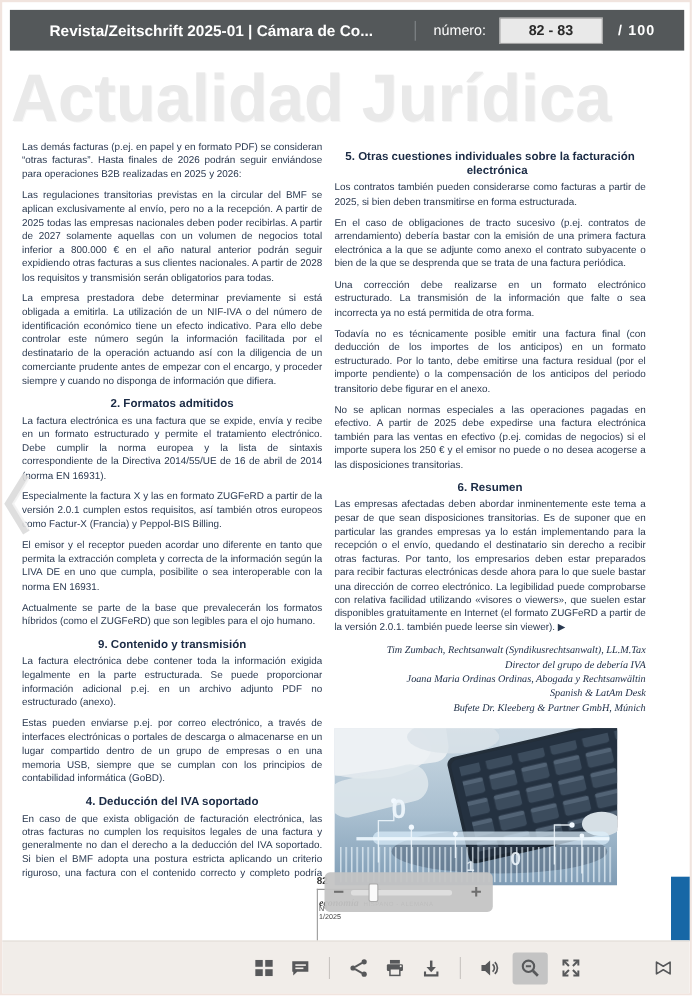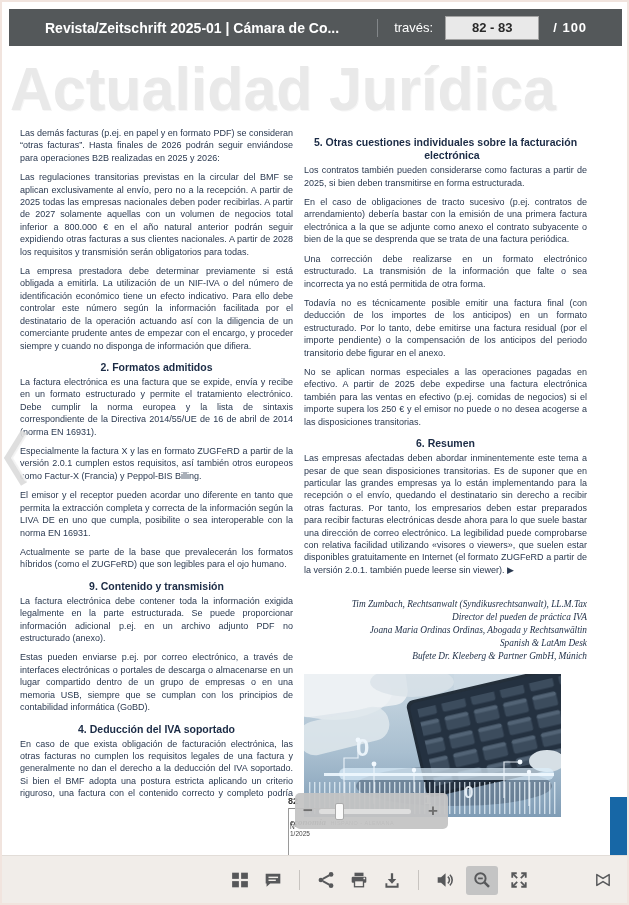--- a/index.html
+++ b/index.html
@@ -37,21 +37,21 @@
   .col { font-size: 9px; line-height: 1.38; text-align: justify; }
   .col-left  { width: 273px; max-height: 672px; overflow: hidden; }
   .col-right { width: 283px; }
   .para { margin: 0 0 7px 0; }
   .sec-heading {
     font-size: 10.5px; font-weight: bold; color: #1b2b45;
     margin: 9px 0 2px 0; text-align: center;
     padding-left: 13px; text-indent: -13px; line-height: 1.25;
   }
   .col > .sec-heading:first-child { margin-top: 0; }
-  .signature { margin-top: 22px; text-align: right; font-family: "Liberation Serif", serif; font-style: italic; }
+  .signature { margin-top: 10px; text-align: right; font-family: "Liberation Serif", serif; font-style: italic; }
   .sig-line { font-size: 9.3px; line-height: 1.4; color: #22324a; }
   .photo-wrap { margin-top: 11px; width: 257px; height: 143px; }
   
   .prev-nav { position: absolute; left: 0px; top: 424px; width: 26px; height: 64px; cursor: pointer; }
   
   .mag-footer { position: absolute; left: 286px; top: 794px; color: #4a4a4a; }
   .mag-page-num { font-size: 9px; font-weight: bold; color: #333; }
   .mag-rule { position: absolute; left: 0; top: 12px; width: 58px; height: 1px; background: #8a8a8a; }
   .mag-gutter { position: absolute; left: 0; top: 12px; width: 1px; height: 48px; background: #9a9a9a; }
   .mag-logo { position: absolute; left: 2px; top: 15px; white-space: nowrap; }
@@ -88,21 +88,21 @@
   .book-icon svg { width: 20px; height: 18px; }
 </style>
 </head>
 <body>
 
 <div class="frame">
 
   <div class="topbar">
     <div class="topbar-title">Revista/Zeitschrift 2025-01 | Cámara de Co...</div>
     <div class="topbar-divider"></div>
-    <div class="pages-label">través:</div>
+    <div class="pages-label">número:</div>
     <input class="page-input" value="82 - 83" style="">
     <div class="total-pages">/ 100</div>
   </div>
 
   <div class="watermark">Actualidad Jurídica</div>
 
   <div class="columns">
     <div class="col col-left">
         <div class="para">Las demás facturas (p.ej. en papel y en formato PDF) se consideran “otras facturas”. Hasta finales de 2026 podrán seguir enviándose para operaciones B2B realizadas en 2025 y 2026:</div>
         <div class="para">Las regulaciones transitorias previstas en la circular del BMF se aplican exclusivamente al envío, pero no a la recepción. A partir de 2025 todas las empresas nacionales deben poder recibirlas. A partir de 2027 solamente aquellas con un volumen de negocios total inferior a 800.000 € en el año natural anterior podrán seguir expidiendo otras facturas a sus clientes nacionales. A partir de 2028 los requisitos y transmisión serán obligatorios para todas.</div>
@@ -124,21 +124,21 @@
           <div class="para">Los contratos también pueden considerarse como facturas a partir de 2025, si bien deben transmitirse en forma estructurada.</div>
           <div class="para">En el caso de obligaciones de tracto sucesivo (p.ej. contratos de arrendamiento) debería bastar con la emisión de una primera factura electrónica a la que se adjunte como anexo el contrato subyacente o bien de la que se desprenda que se trata de una factura periódica.</div>
           <div class="para">Una corrección debe realizarse en un formato electrónico estructurado. La transmisión de la información que falte o sea incorrecta ya no está permitida de otra forma.</div>
           <div class="para">Todavía no es técnicamente posible emitir una factura final (con deducción de los importes de los anticipos) en un formato estructurado. Por lo tanto, debe emitirse una factura residual (por el importe pendiente) o la compensación de los anticipos del periodo transitorio debe figurar en el anexo.</div>
           <div class="para">No se aplican normas especiales a las operaciones pagadas en efectivo. A partir de 2025 debe expedirse una factura electrónica también para las ventas en efectivo (p.ej. comidas de negocios) si el importe supera los 250 € y el emisor no puede o no desea acogerse a las disposiciones transitorias.</div>
           <div class="sec-heading">6. Resumen</div>
           <div class="para">Las empresas afectadas deben abordar inminentemente este tema a pesar de que sean disposiciones transitorias. Es de suponer que en particular las grandes empresas ya lo están implementando para la recepción o el envío, quedando el destinatario sin derecho a recibir otras facturas. Por tanto, los empresarios deben estar preparados para recibir facturas electrónicas desde ahora para lo que suele bastar una dirección de correo electrónico. La legibilidad puede comprobarse con relativa facilidad utilizando «visores o viewers», que suelen estar disponibles gratuitamente en Internet (el formato ZUGFeRD a partir de la versión 2.0.1. también puede leerse sin viewer). ▶</div>
         </div>
       <div class="signature">
           <div class="sig-line">Tim Zumbach, Rechtsanwalt (Syndikusrechtsanwalt), LL.M.Tax</div>
-          <div class="sig-line">Director del pueden de práctica IVA</div>
+          <div class="sig-line">Director del grupo de debería IVA</div>
           <div class="sig-line">Joana Maria Ordinas Ordinas, Abogada y Rechtsanwältin</div>
           <div class="sig-line">Spanish &amp; LatAm Desk</div>
           <div class="sig-line">Bufete Dr. Kleeberg &amp; Partner GmbH, Múnich</div>
         </div>
       <div class="photo-wrap">
         <svg viewBox="0 0 257 143" width="257" height="143">
           <defs>
             <linearGradient id="bgGrad" x1="0" y1="0" x2="0" y2="1">
               <stop offset="0" stop-color="#cbd9e3"></stop>
               <stop offset="0.55" stop-color="#a9bfd0"></stop>

